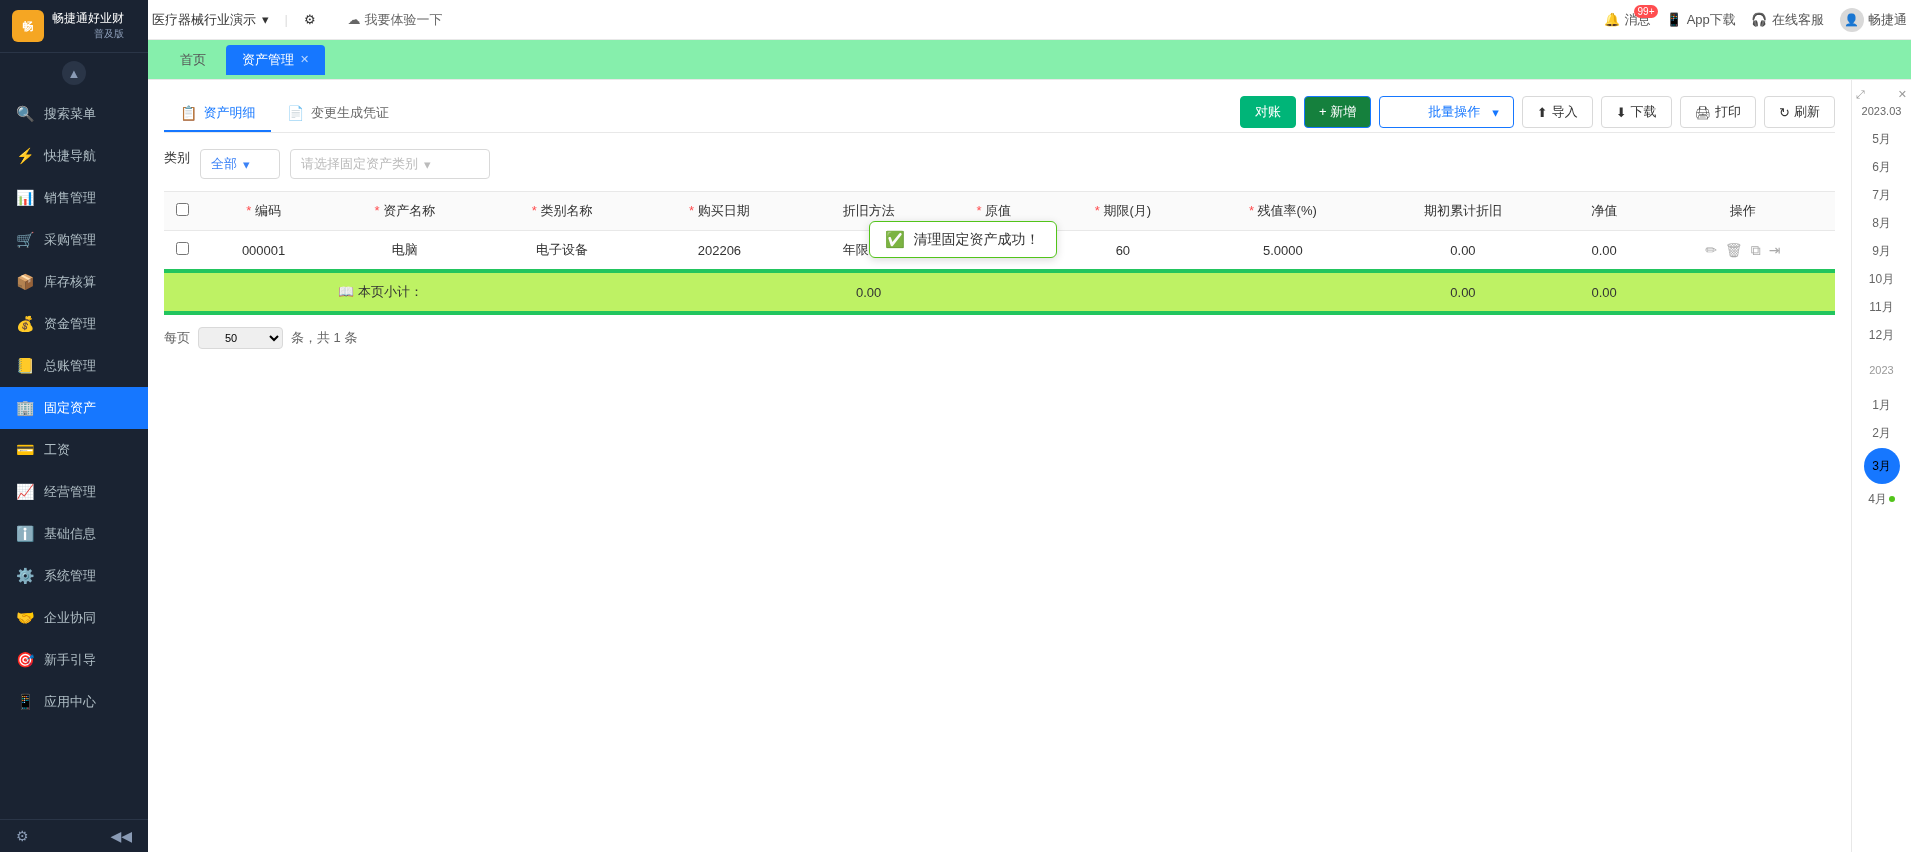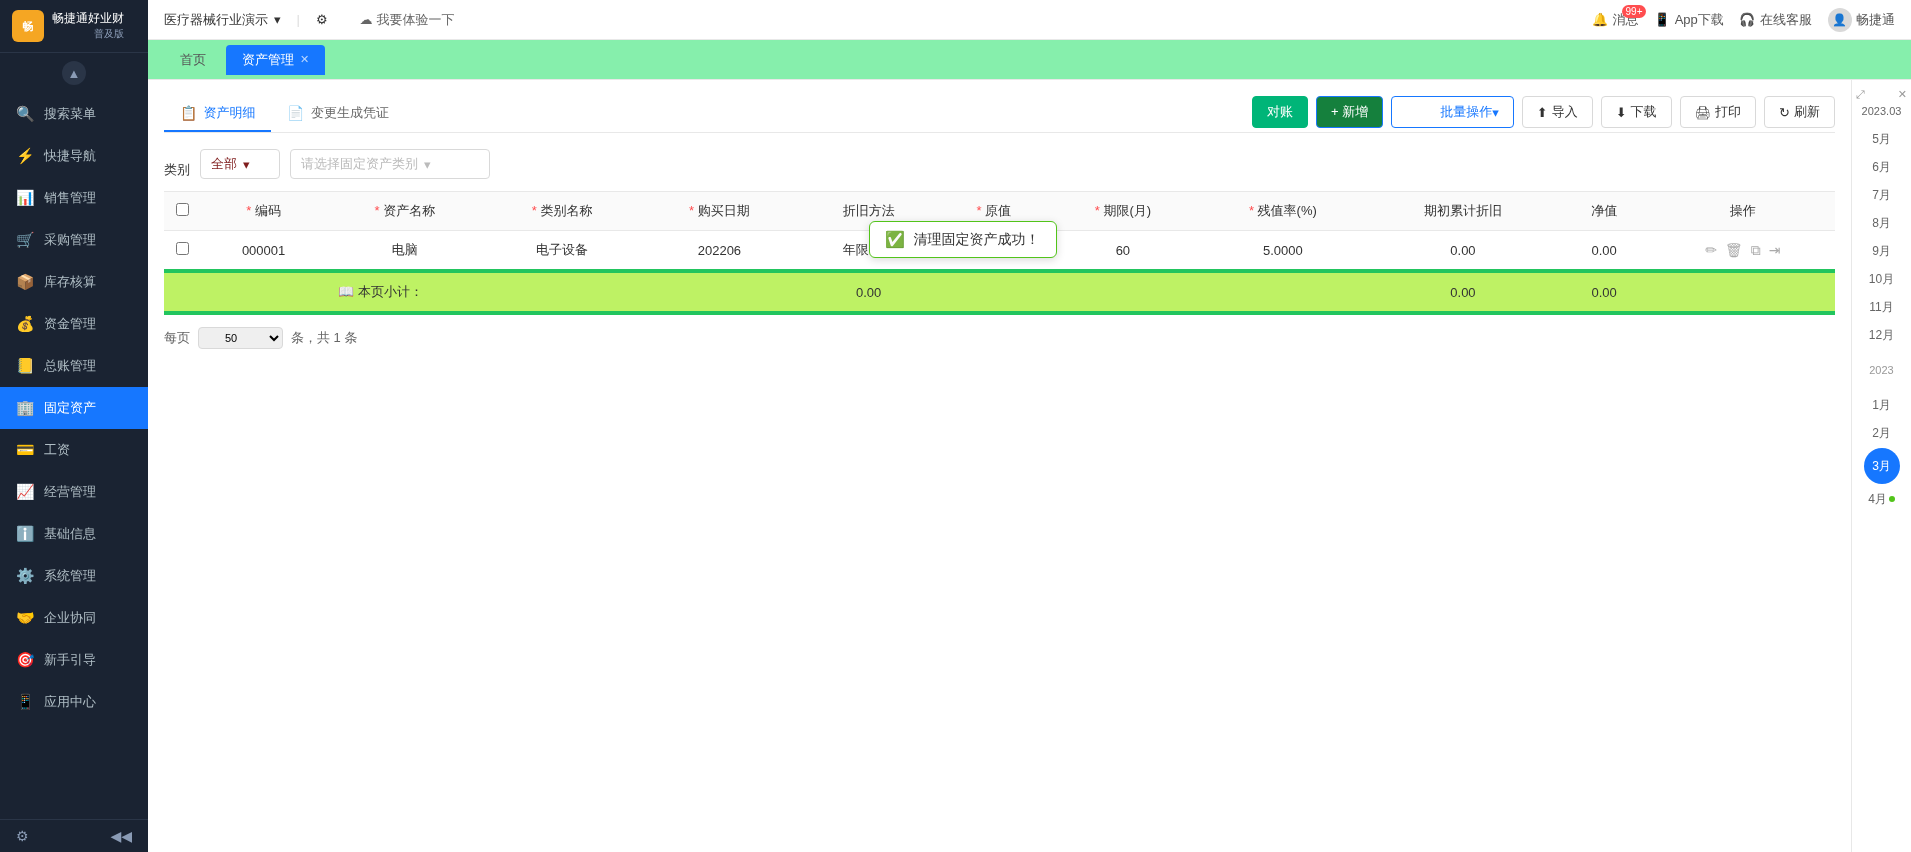--- a/index.html
+++ b/index.html
@@ -88,21 +88,21 @@
       flex-direction: column;
       overflow: hidden;
     }
 
     
     .topbar {
       background: #fff;
       height: 40px;
       display: flex;
       align-items: center;
-      padding: 0 16px;
+      padding: 0 4px;
       border-bottom: 1px solid #e8e8e8;
       gap: 12px;
       flex-shrink: 0;
     }
     .topbar-company {
       display: flex;
       align-items: center;
       gap: 6px;
       color: #333;
       font-size: 13px;
@@ -231,43 +231,43 @@
       background: #fff;
       color: #333;
       display: flex; align-items: center; gap: 4px;
     }
     .btn-primary { background: #15803d; color: #fff; border-color: #1677ff; }
     .btn-success { background: #00b578; color: #fff; border-color: #00b578; }
     .btn-batch {
       background: #fff;
       color: #1677ff;
       border: 1px solid #1677ff;
-      display: flex; align-items: center; gap: 0; padding-left: 48px;
+      display: flex; align-items: center; gap: 12px; padding-left: 48px;
     }
 
     
     .filter-row {
       display: flex;
-      align-items: flex-end;
+      align-items: flex-start;
       gap: 10px;
       margin-bottom: 12px;
     }
     .filter-label { color: #333; font-size: 13px; }
     .filter-select {
       display: flex;
       align-items: center;
       border: 1px solid #d9d9d9;
       border-radius: 4px;
       padding: 5px 10px;
       background: #fff;
       cursor: pointer;
       gap: 6px;
       min-width: 80px;
       font-size: 13px;
-      color: #7f1d1d;
+      color: #3b82f6;
     }
     .filter-select-wide {
       min-width: 200px;
       color: #bbb;
     }
 
     
     .table-wrap { overflow-x: auto; }
     table {
       width: 100%;
@@ -378,21 +378,21 @@
       align-items: center;
       justify-content: center;
       font-size: 12px;
       color: #666;
       cursor: pointer;
       border-radius: 4px;
       margin: 1px 0;
     }
     .timeline-month.current {
       background: #1677ff;
-      color: #ffffff;
+      color: #000000;
       border-radius: 50%;
       width: 36px;
       height: 36px;
     }
 
     
     .page-content::-webkit-scrollbar { height: 6px; width: 6px; }
     .page-content::-webkit-scrollbar-thumb { background: #ccc; border-radius: 3px; }
   </style>
 </head>

